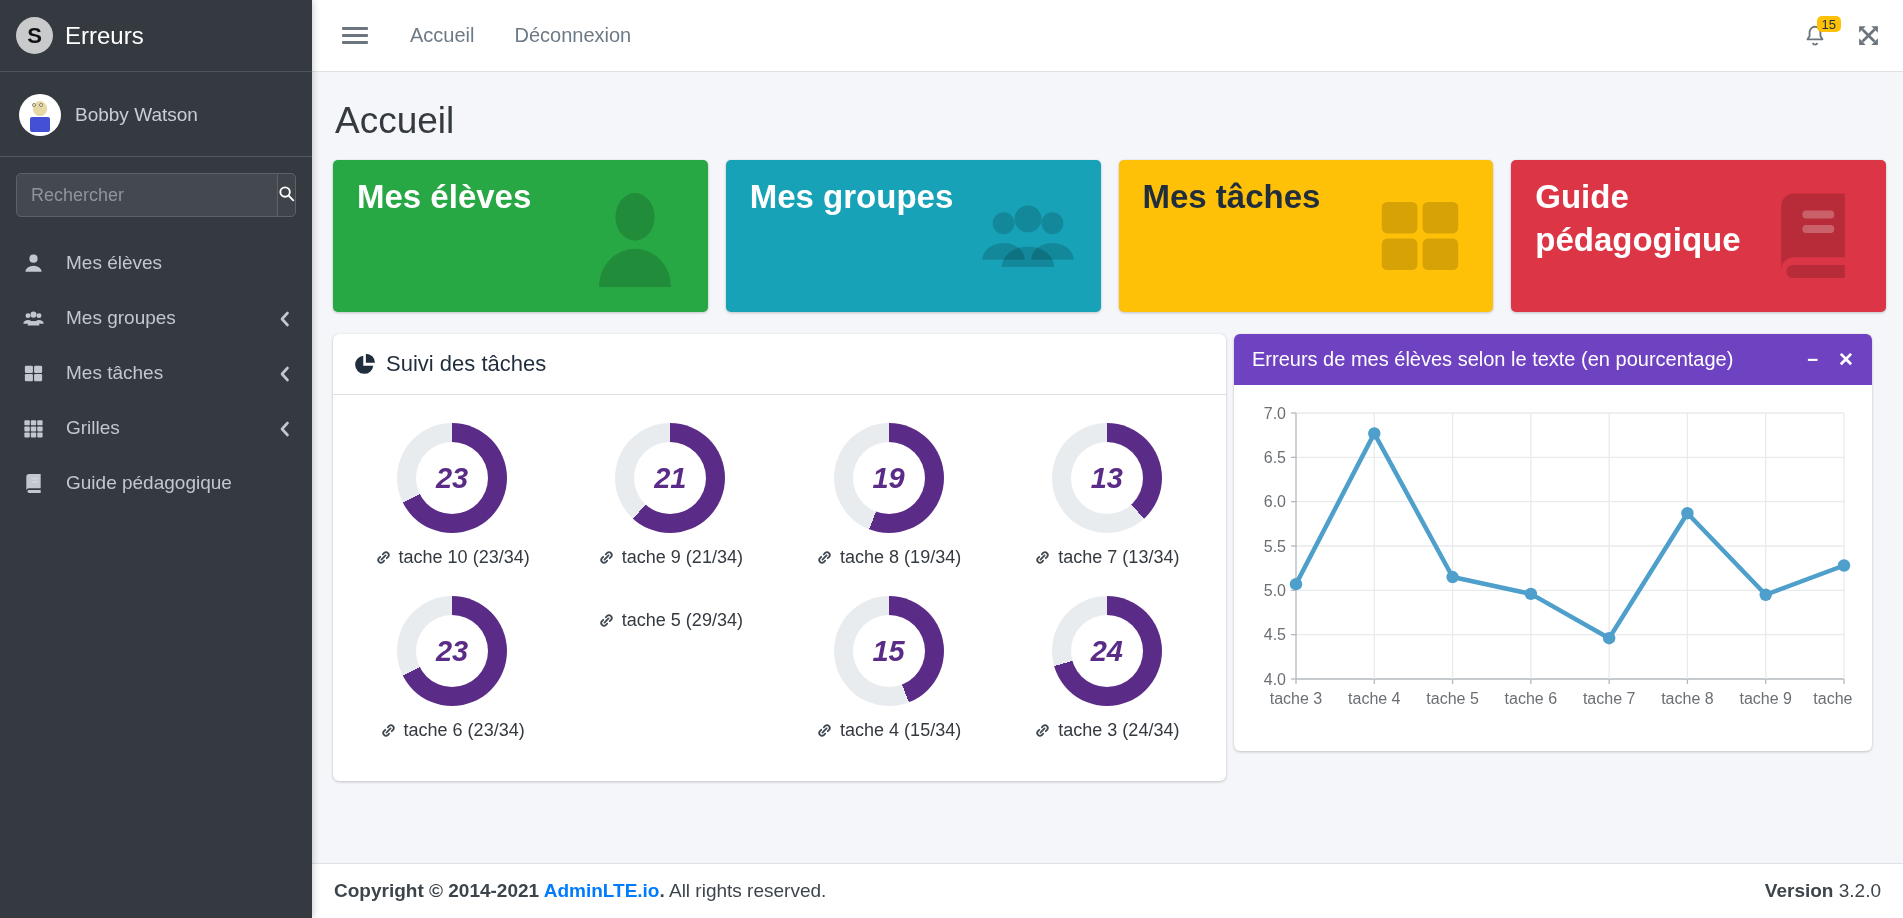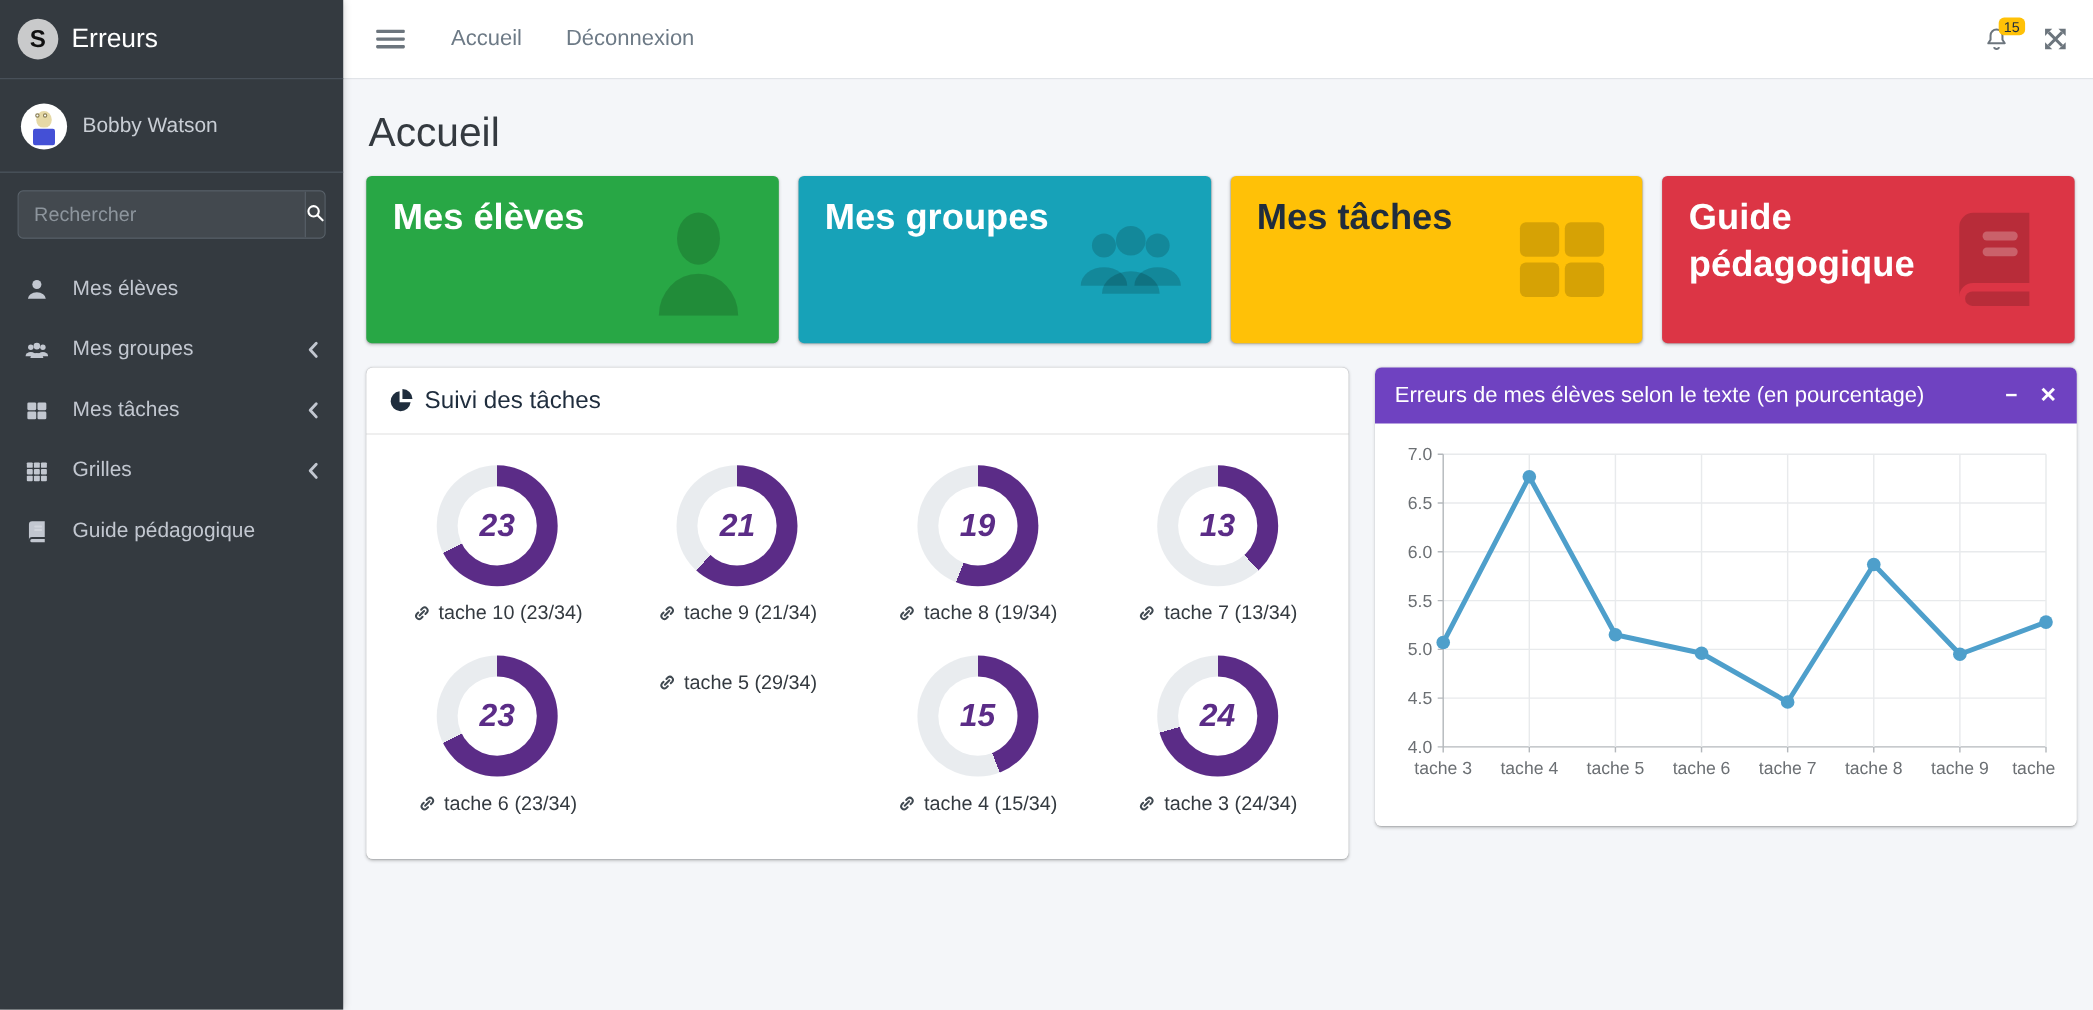--- a/index.html
+++ b/index.html
@@ -48,21 +48,21 @@
   .content-header h1 { font-size:37px; font-weight:500; color:#343a40; }
 
   
   .cards-row { display:grid; grid-template-columns:repeat(4,1fr); gap:18px; }
   .small-box { height:152px; border-radius:5px; position:relative; padding:16px 24px; cursor:pointer; box-shadow:0 0 1px rgba(0,0,0,.125), 0 1px 3px rgba(0,0,0,.2); overflow:hidden; }
   .small-box .sb-label { font-size:33px; font-weight:700; line-height:1.3; max-width:70%; }
   .sb-icon { position:absolute; right:22px; top:50%; transform:translateY(-50%); width:102px; height:102px; color:rgba(0,0,0,.16); }
   .sb-icon svg { width:102px; height:102px; }
 
   
-  .panels-row { display:grid; grid-template-columns:893px 638px; gap:24px; margin-top:22px; align-items:start; }
+  .panels-row { display:grid; grid-template-columns:893px 638px; gap:8px; margin-top:22px; align-items:start; }
   .card-panel { background:#fff; border-radius:6px; box-shadow:0 0 1px rgba(0,0,0,.125), 0 1px 3px rgba(0,0,0,.2); }
   .tasks-card { height:447px; }
   .tasks-header { display:flex; align-items:center; padding:17px 20px; border-bottom:1px solid rgba(0,0,0,.125); }
   .tasks-header .pie-ic { width:23px; height:23px; margin-right:10px; color:#1f2d3d; }
   .tasks-header .pie-ic svg { width:23px; height:23px; }
   .tasks-title { font-size:22px; color:#1f2d3d; }
   .donut-grid { display:grid; grid-template-columns:repeat(4,1fr); row-gap:28px; padding:28px 10px 0; }
   .donut-cell { display:flex; flex-direction:column; align-items:center; }
   .donut { width:110px; height:110px; border-radius:50%; position:relative; }
   .donut::before { content:""; position:absolute; inset:19px; background:#fff; border-radius:50%; }
@@ -457,15 +457,23 @@
                 <circle cx="439.42857142857144" cy="116.19333333333333" r="6.2" fill="#4e9fcb"></circle>
                 <circle cx="517.7142857142858" cy="197.76666666666665" r="6.2" fill="#4e9fcb"></circle>
                 <circle cx="596" cy="168.50666666666666" r="6.2" fill="#4e9fcb"></circle>
               </svg>
           </div>
         </div>
 
       </div>
     </div>
 
+    <footer class="footer">
+      <div>
+        <strong><span>Copyright © 2014-2021 </span><a>AdminLTE.io</a><span>.</span></strong><span> All rights reserved.</span>
+      </div>
+      <div class="footer-right">
+        <strong>Version</strong><span> 3.2.0</span>
+      </div>
+    </footer>
 
   </div>
 </div>
 
 </body></html>

